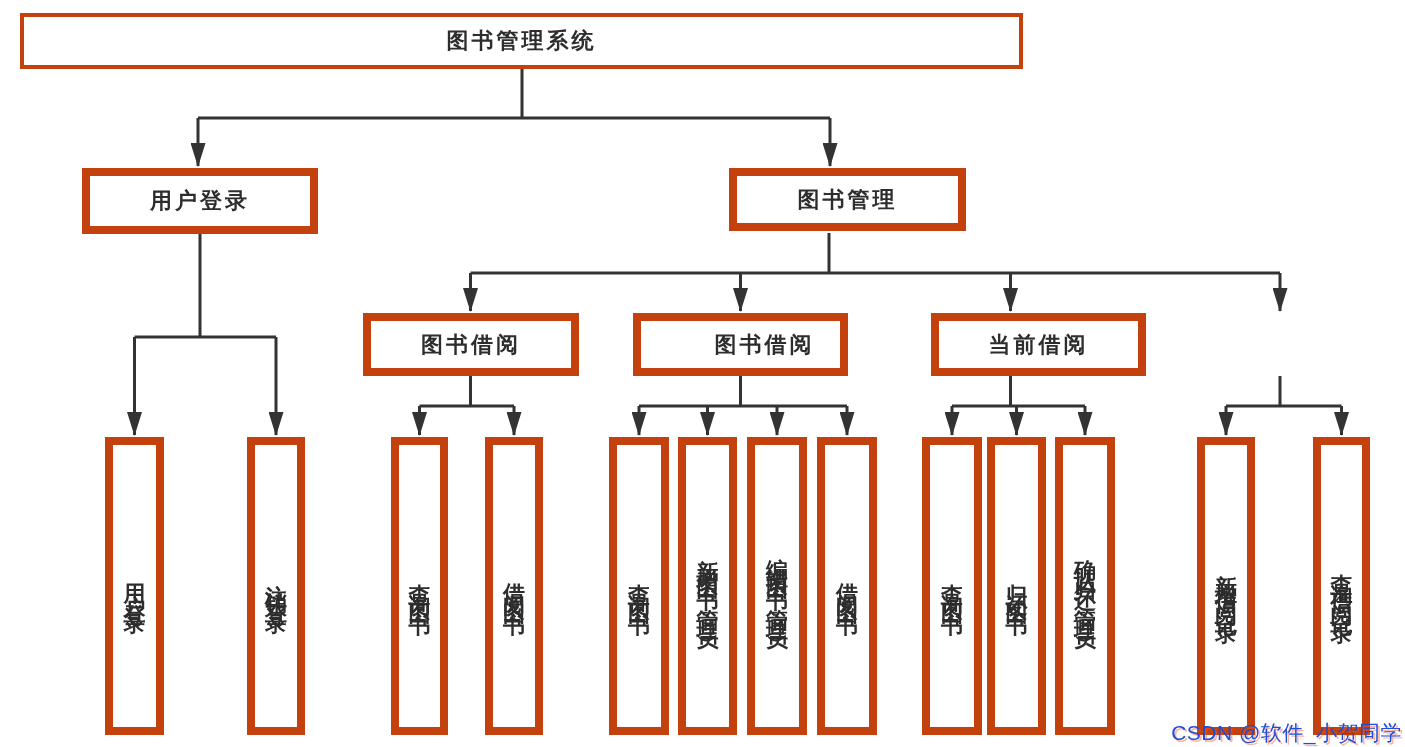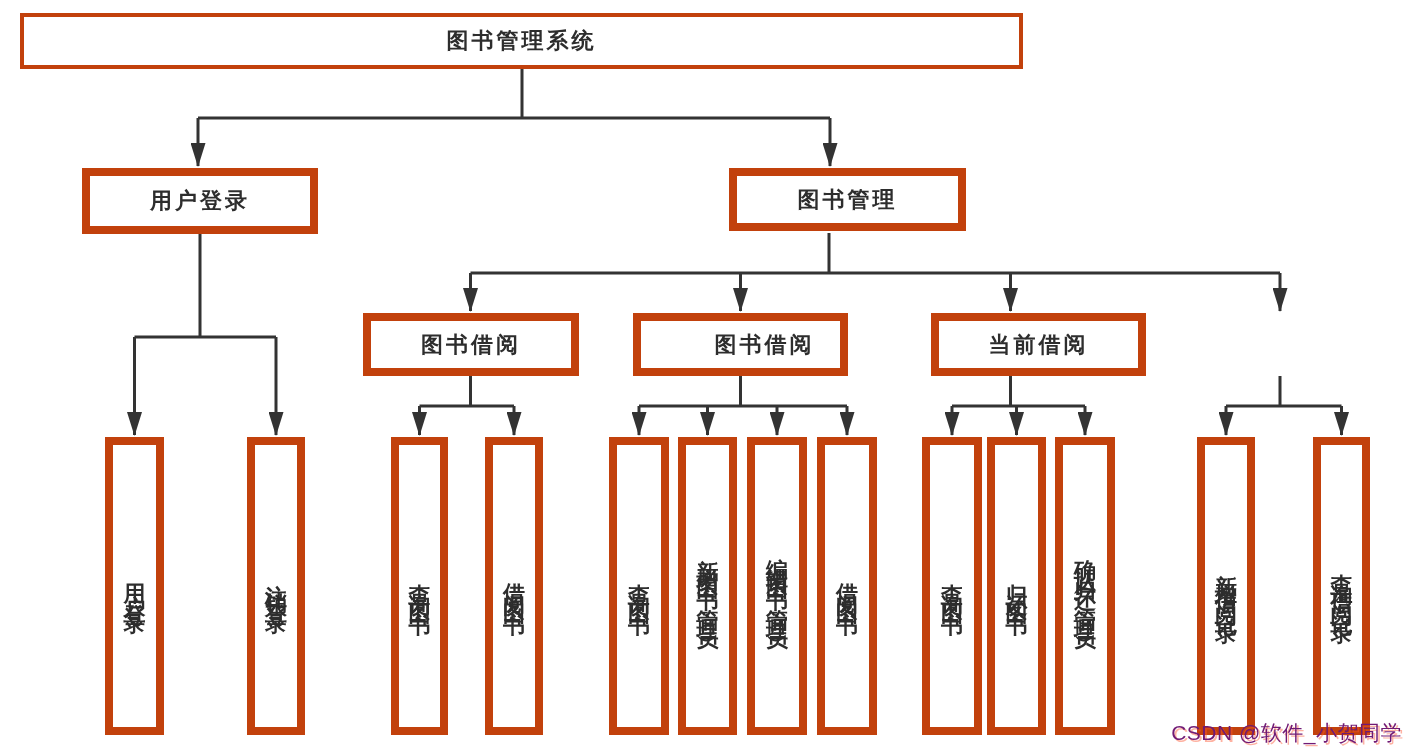--- a/index.html
+++ b/index.html
@@ -34,21 +34,21 @@
     line-height:1;
     letter-spacing:10px;
     color:#2d2d2d;
     white-space:nowrap;
   }
   #watermark{
     position:absolute;
     right:3px;bottom:0px;
     font-size:21px;
     letter-spacing:0.5px;
-    color:#701a75;
+    color:#1d4ed8;
     text-shadow:2px 2px 0 rgba(252,85,49,0.45);
     white-space:nowrap;
   }
 </style>
 </head>
 <body>
 
 <div id="diagram-canvas">
 
   <svg id="connector-svg" width="1405" height="747" viewBox="0 0 1405 747" xmlns="http://www.w3.org/2000/svg">

